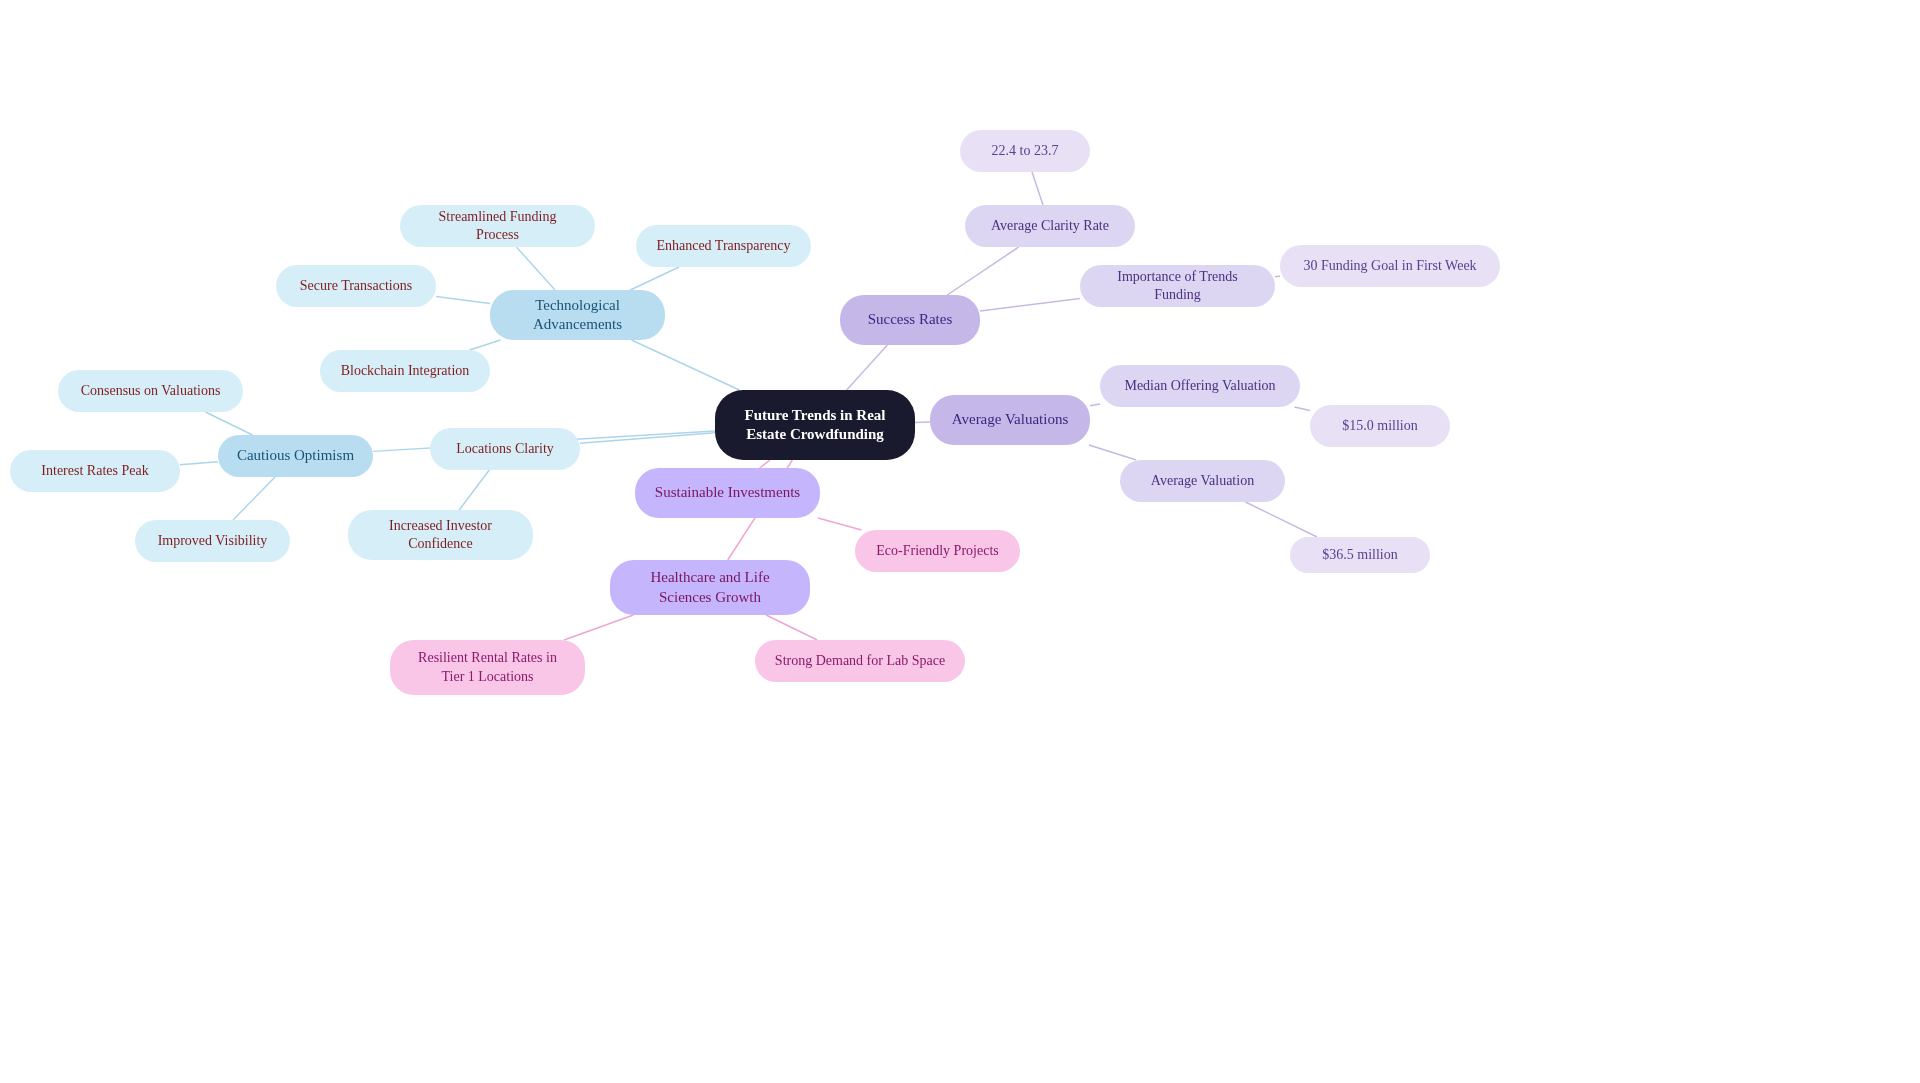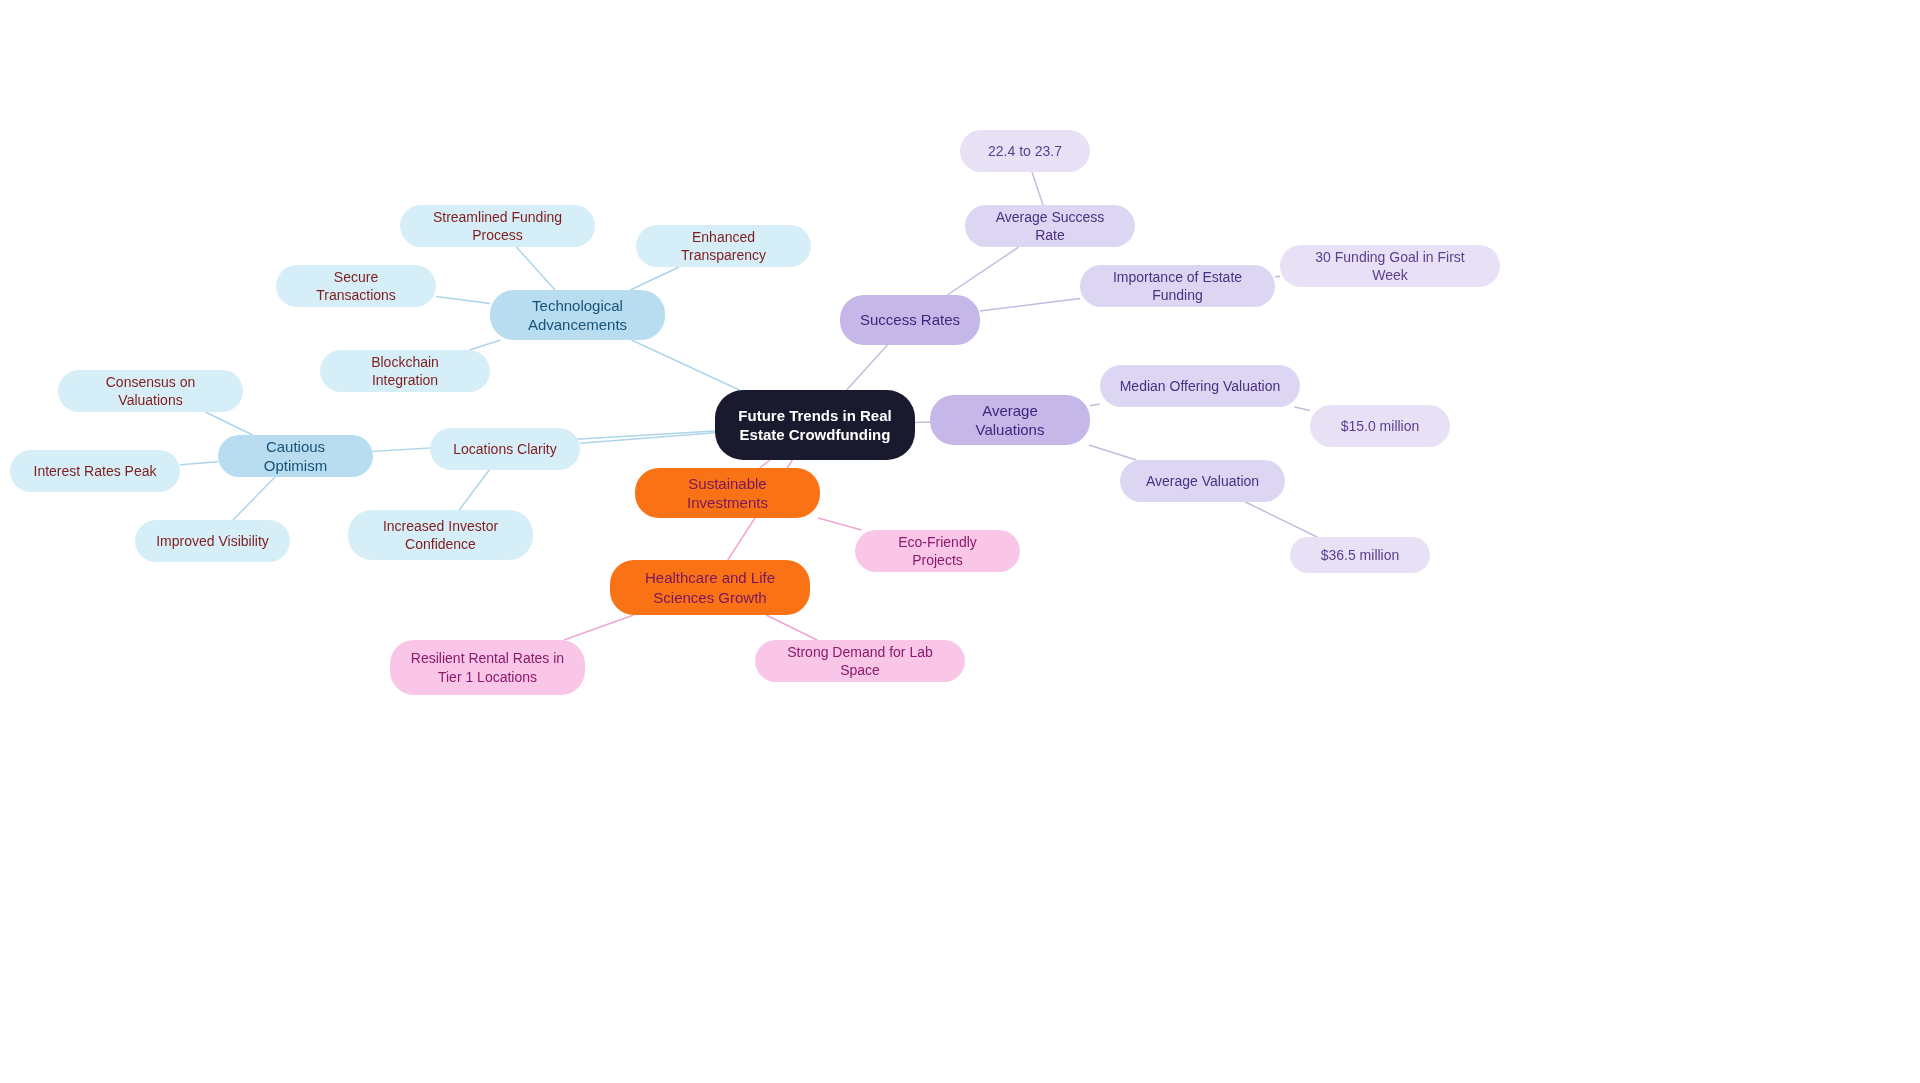--- a/index.html
+++ b/index.html
@@ -27,20 +27,21 @@
       position: absolute;
       border-radius: 24px;
       display: flex;
       align-items: center;
       justify-content: center;
       text-align: center;
       font-size: 14px;
       line-height: 1.3;
       padding: 4px 18px;
       cursor: pointer;
+      font-family: Liberation Serif, serif;
     }
     .node-center {
       background: #1a1a2e;
       color: #ffffff;
       font-size: 15px;
       font-weight: 600;
       border-radius: 28px;
       width: 200px;
       height: 70px;
     }
@@ -61,21 +62,21 @@
     .node-purple-medium {
       background: #c5b8e8;
       color: #3d2680;
       font-size: 15px;
     }
     .node-pink {
       background: #f9c6e8;
       color: #8b1a6b;
     }
     .node-pink-medium {
-      background: #f97316;
+      background: #c4b5fd;
       color: #7a1560;
       font-size: 15px;
     }
     .node-light-purple {
       background: #e8e0f5;
       color: #5a4090;
     }
   </style>
 </head>
 <body>
@@ -118,23 +119,23 @@
     <div class="node node-blue" style="left: 276px; top: 265px; width: 160px; height: 42px;">Secure Transactions</div>
     <div class="node node-blue" style="left: 320px; top: 350px; width: 170px; height: 42px;">Blockchain Integration</div>
     <div class="node node-blue node-blue-medium" style="left: 218px; top: 435px; width: 155px; height: 42px;">Cautious Optimism</div>
     <div class="node node-blue" style="left: 58px; top: 370px; width: 185px; height: 42px;">Consensus on Valuations</div>
     <div class="node node-blue" style="left: 10px; top: 450px; width: 170px; height: 42px;">Interest Rates Peak</div>
     <div class="node node-blue" style="left: 135px; top: 520px; width: 155px; height: 42px;">Improved Visibility</div>
     <div class="node node-blue" style="left: 430px; top: 428px; width: 150px; height: 42px;">Locations Clarity</div>
     <div class="node node-blue" style="left: 348px; top: 510px; width: 185px; height: 50px;">Increased Investor
 Confidence</div>
     <div class="node node-purple node-purple-medium" style="left: 840px; top: 295px; width: 140px; height: 50px;">Success Rates</div>
-    <div class="node node-purple" style="left: 965px; top: 205px; width: 170px; height: 42px;">Average Success Rate</div>
+    <div class="node node-purple" style="left: 965px; top: 205px; width: 170px; height: 42px;">Average Clarity Rate</div>
     <div class="node node-light-purple" style="left: 960px; top: 130px; width: 130px; height: 42px;">22.4 to 23.7</div>
-    <div class="node node-purple" style="left: 1080px; top: 265px; width: 195px; height: 42px;">Importance of Estate Funding</div>
+    <div class="node node-purple" style="left: 1080px; top: 265px; width: 195px; height: 42px;">Importance of Trends Funding</div>
     <div class="node node-light-purple" style="left: 1280px; top: 245px; width: 220px; height: 42px;">30 Funding Goal in First Week</div>
     <div class="node node-purple node-purple-medium" style="left: 930px; top: 395px; width: 160px; height: 50px;">Average Valuations</div>
     <div class="node node-purple" style="left: 1100px; top: 365px; width: 200px; height: 42px;">Median Offering Valuation</div>
     <div class="node node-light-purple" style="left: 1310px; top: 405px; width: 140px; height: 42px;">$15.0 million</div>
     <div class="node node-purple" style="left: 1120px; top: 460px; width: 165px; height: 42px;">Average Valuation</div>
     <div class="node node-light-purple" style="left: 1290px; top: 537px; width: 140px; height: 36px;">$36.5 million</div>
     <div class="node node-pink node-pink-medium" style="left: 635px; top: 468px; width: 185px; height: 50px;">Sustainable Investments</div>
     <div class="node node-pink" style="left: 855px; top: 530px; width: 165px; height: 42px;">Eco-Friendly Projects</div>
     <div class="node node-pink node-pink-medium" style="left: 610px; top: 560px; width: 200px; height: 55px;">Healthcare and Life Sciences
 Growth</div>

